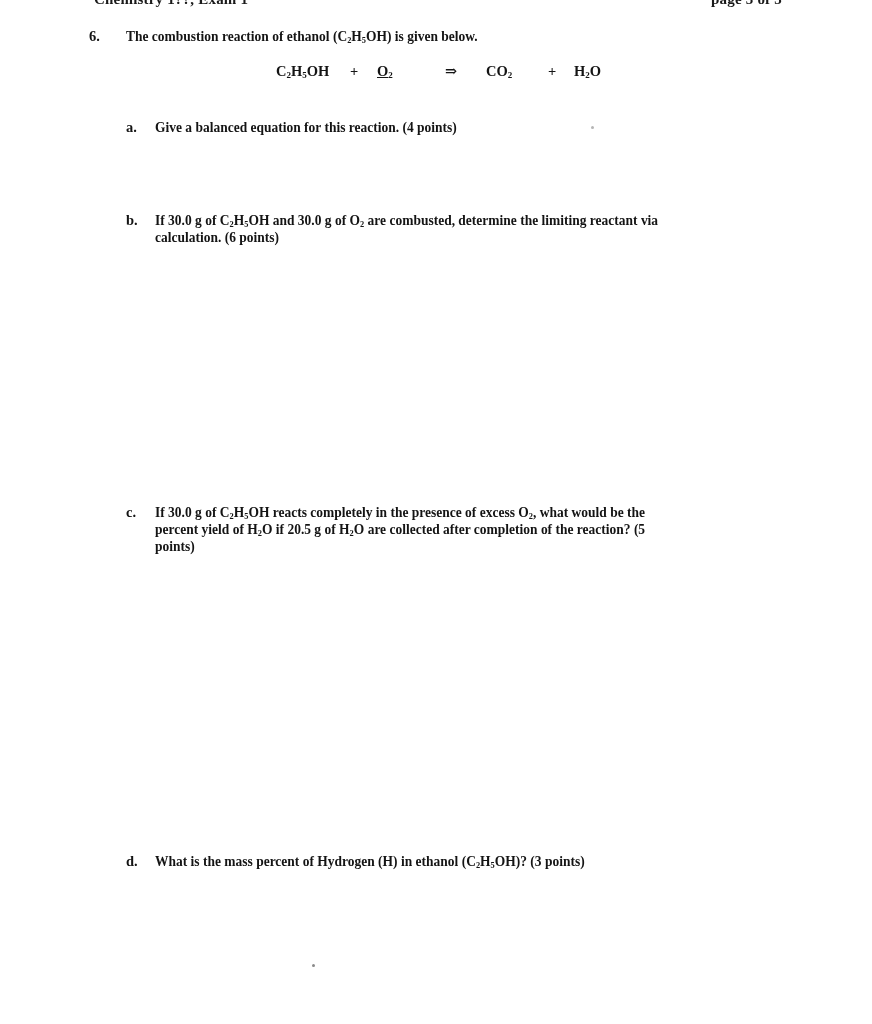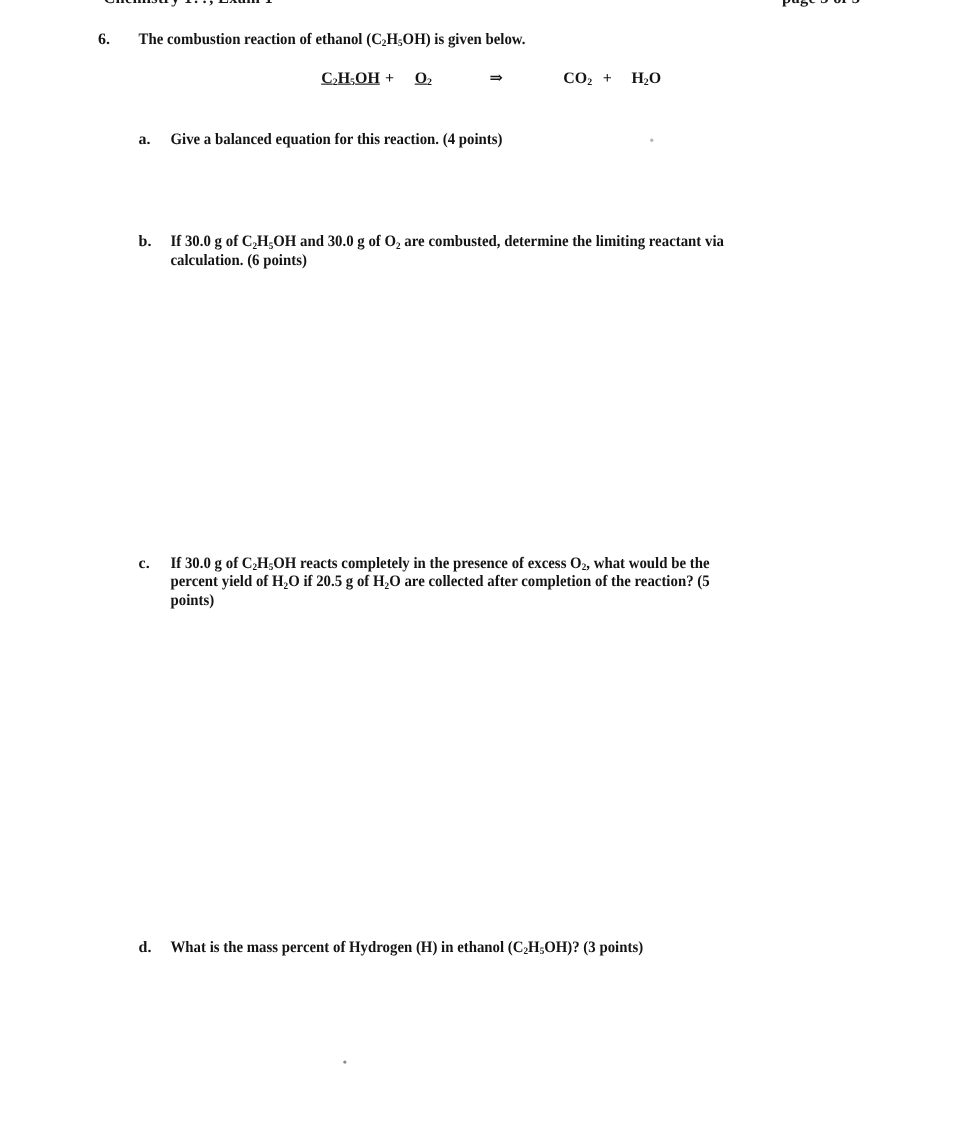--- a/index.html
+++ b/index.html
@@ -75,25 +75,25 @@
 
 <div class="page">
 
   <div class="header-left">Chemistry 1??, Exam 1</div>
   <div class="header-right">page 3 of 3</div>
 
   <div class="qnum" style="left:89px; top:28px;">6.</div>
   <div class="line" style="left:126px; top:28px;"><span>The combustion reaction of ethanol (C</span><sub>2</sub><span>H</span><sub>5</sub><span>OH) is given below.</span></div>
 
   <div class="equation">
-    <span class="eq-part" style="left:16px;text-decoration:underline;"><span>C</span><sub>2</sub><span>H</span><sub>5</sub><span>OH</span></span>
+    <span class="eq-part" style="left:0px;"><span>C</span><sub>2</sub><span>H</span><sub>5</sub><span>OH</span></span>
     <span class="eq-part" style="left:74px;">+</span>
     <span class="eq-part" style="left:101px;text-decoration:underline;"><span>O</span><sub>2</sub></span>
     <span class="eq-part" style="left:169px;">⇒</span>
-    <span class="eq-part" style="left:236px;text-align:right;"><span>CO</span><sub>2</sub></span>
+    <span class="eq-part" style="left:210px;text-align:right;"><span>CO</span><sub>2</sub></span>
     <span class="eq-part" style="left:272px;">+</span>
     <span class="eq-part" style="left:298px;text-align:center;"><span>H</span><sub>2</sub><span>O</span></span>
   </div>
 
   <div class="qnum" style="left:126px; top:119px;">a.</div>
   <div class="line" style="left:155px; top:119px;">Give a balanced equation for this reaction.  (4 points)</div>
 
   <div class="qnum" style="left:126px; top:212px;">b.</div>
   <div class="line" style="left:155px; top:212px;"><span>If  30.0 g of C</span><sub>2</sub><span>H</span><sub>5</sub><span>OH and 30.0 g of O</span><sub>2</sub><span> are combusted,  determine the limiting reactant via</span></div>
   <div class="line" style="left:155px; top:229px;">calculation. (6 points)</div>

